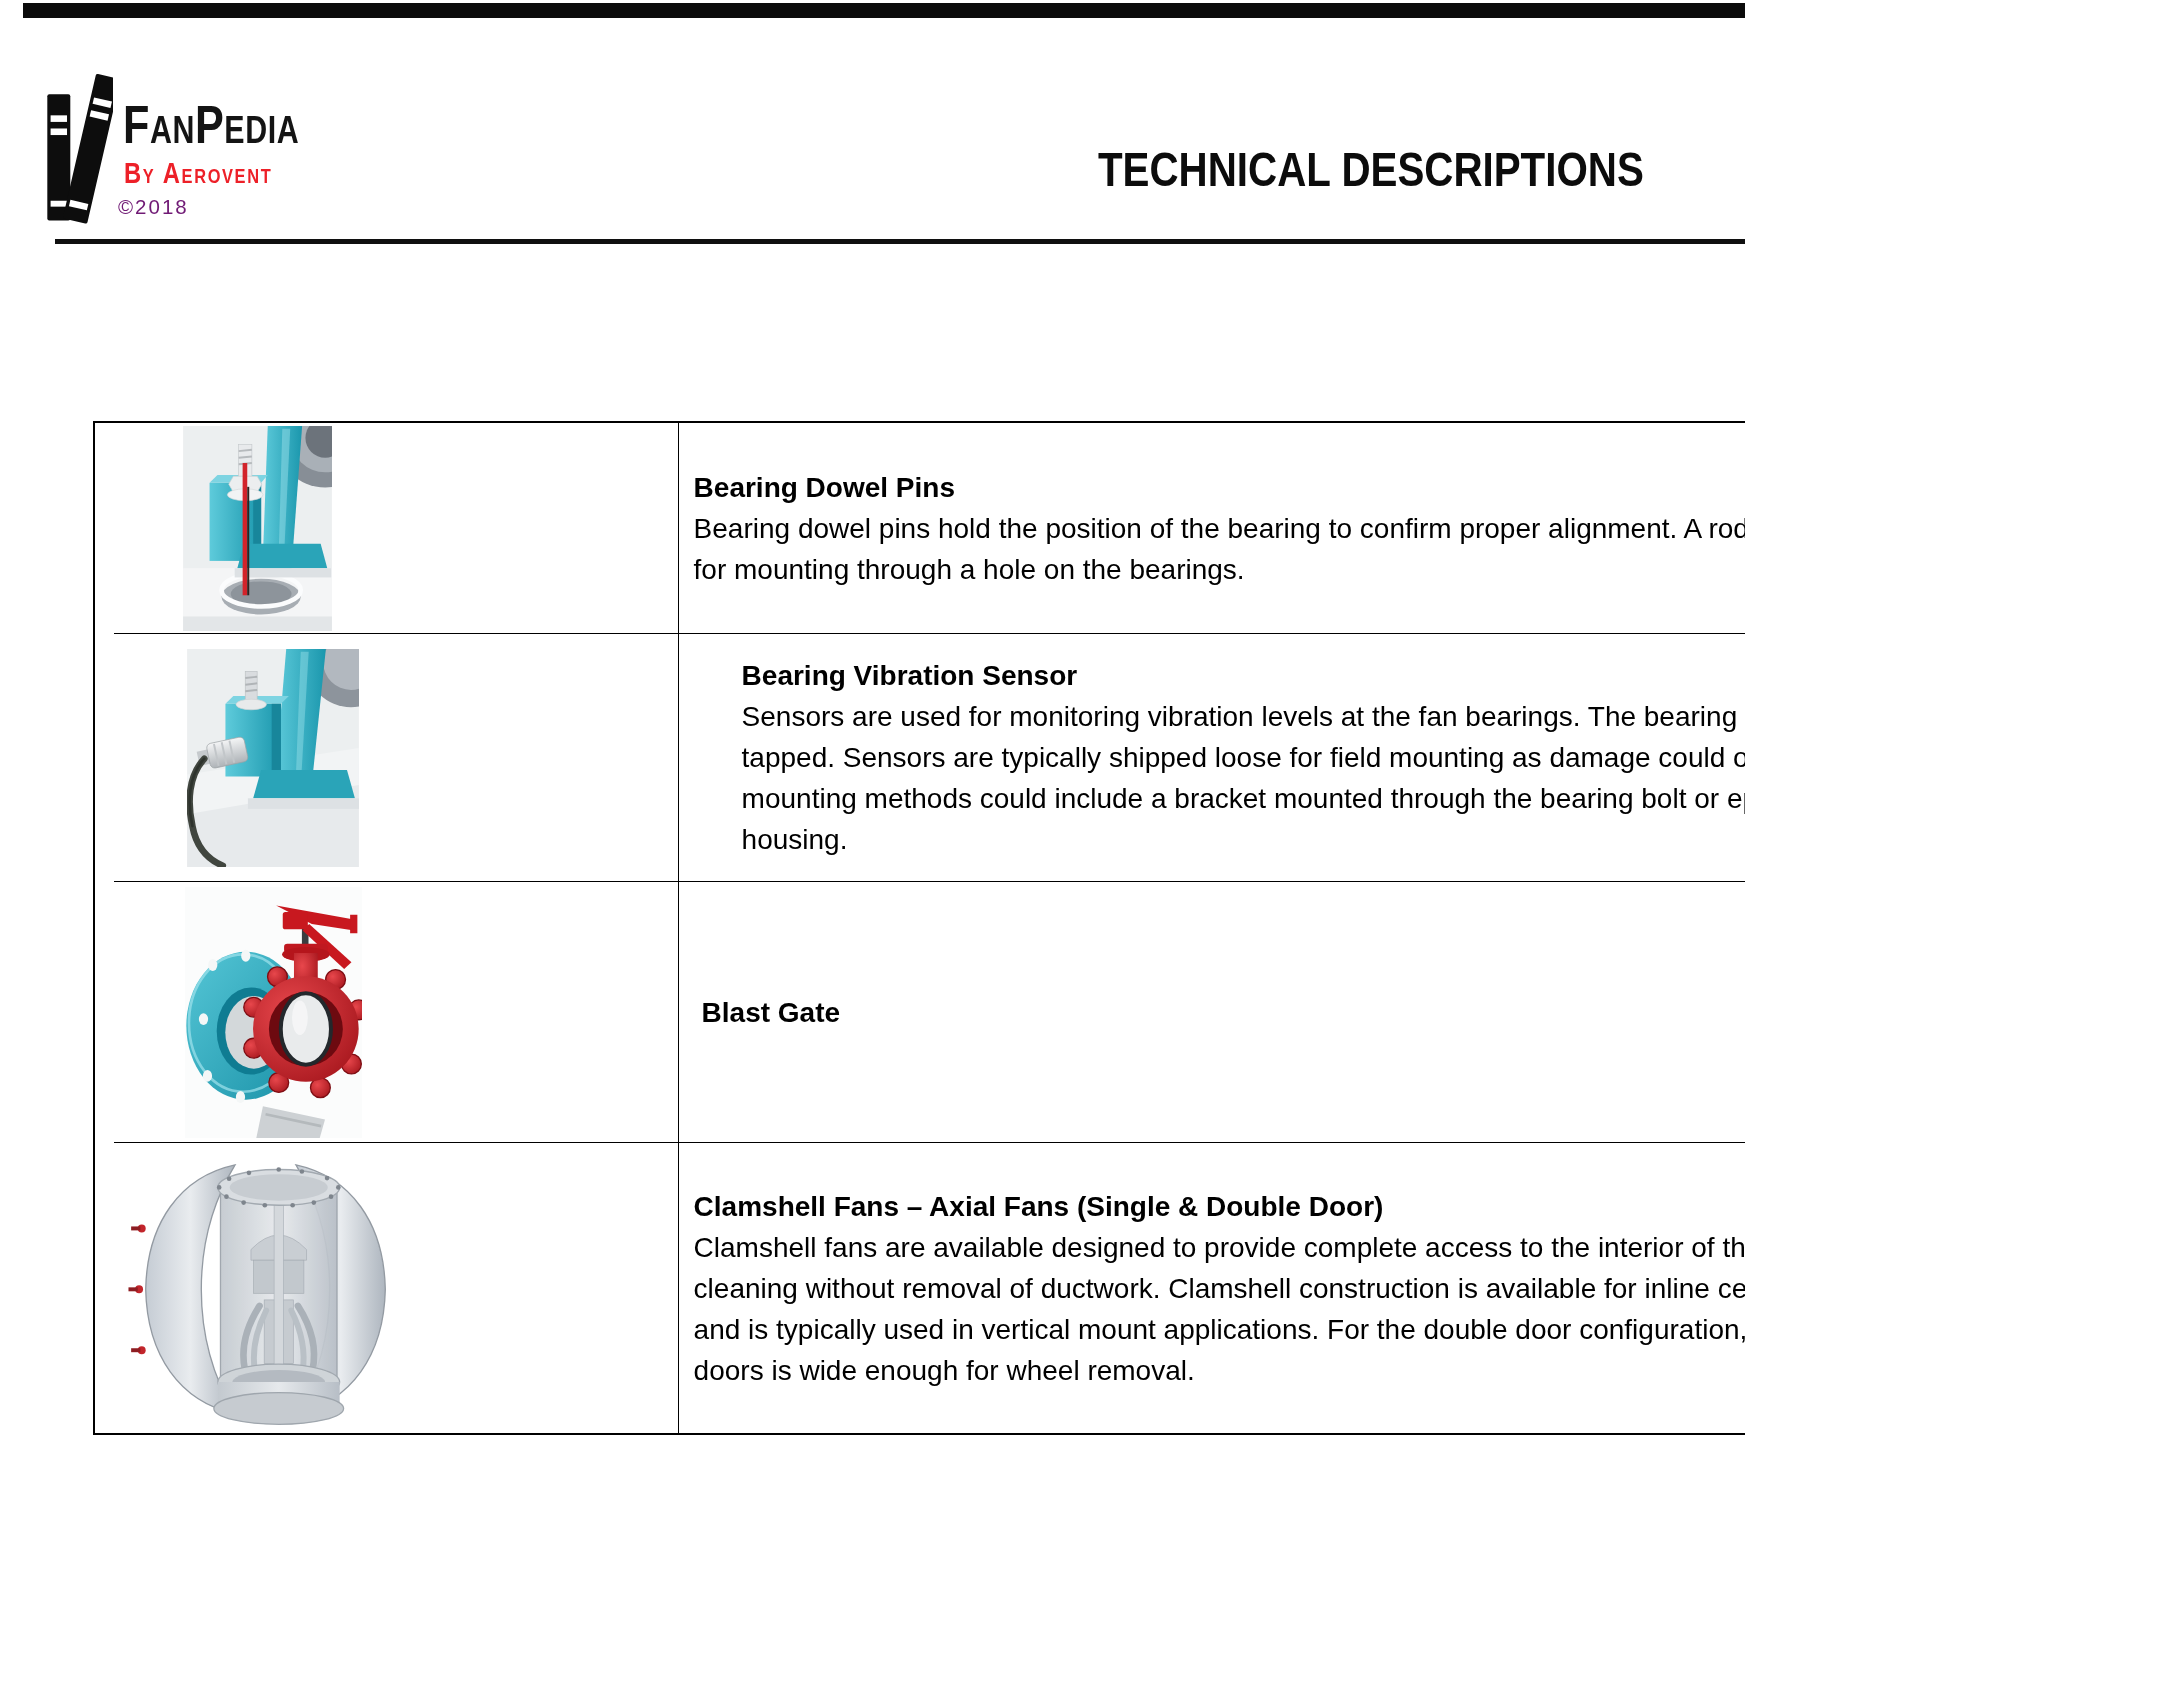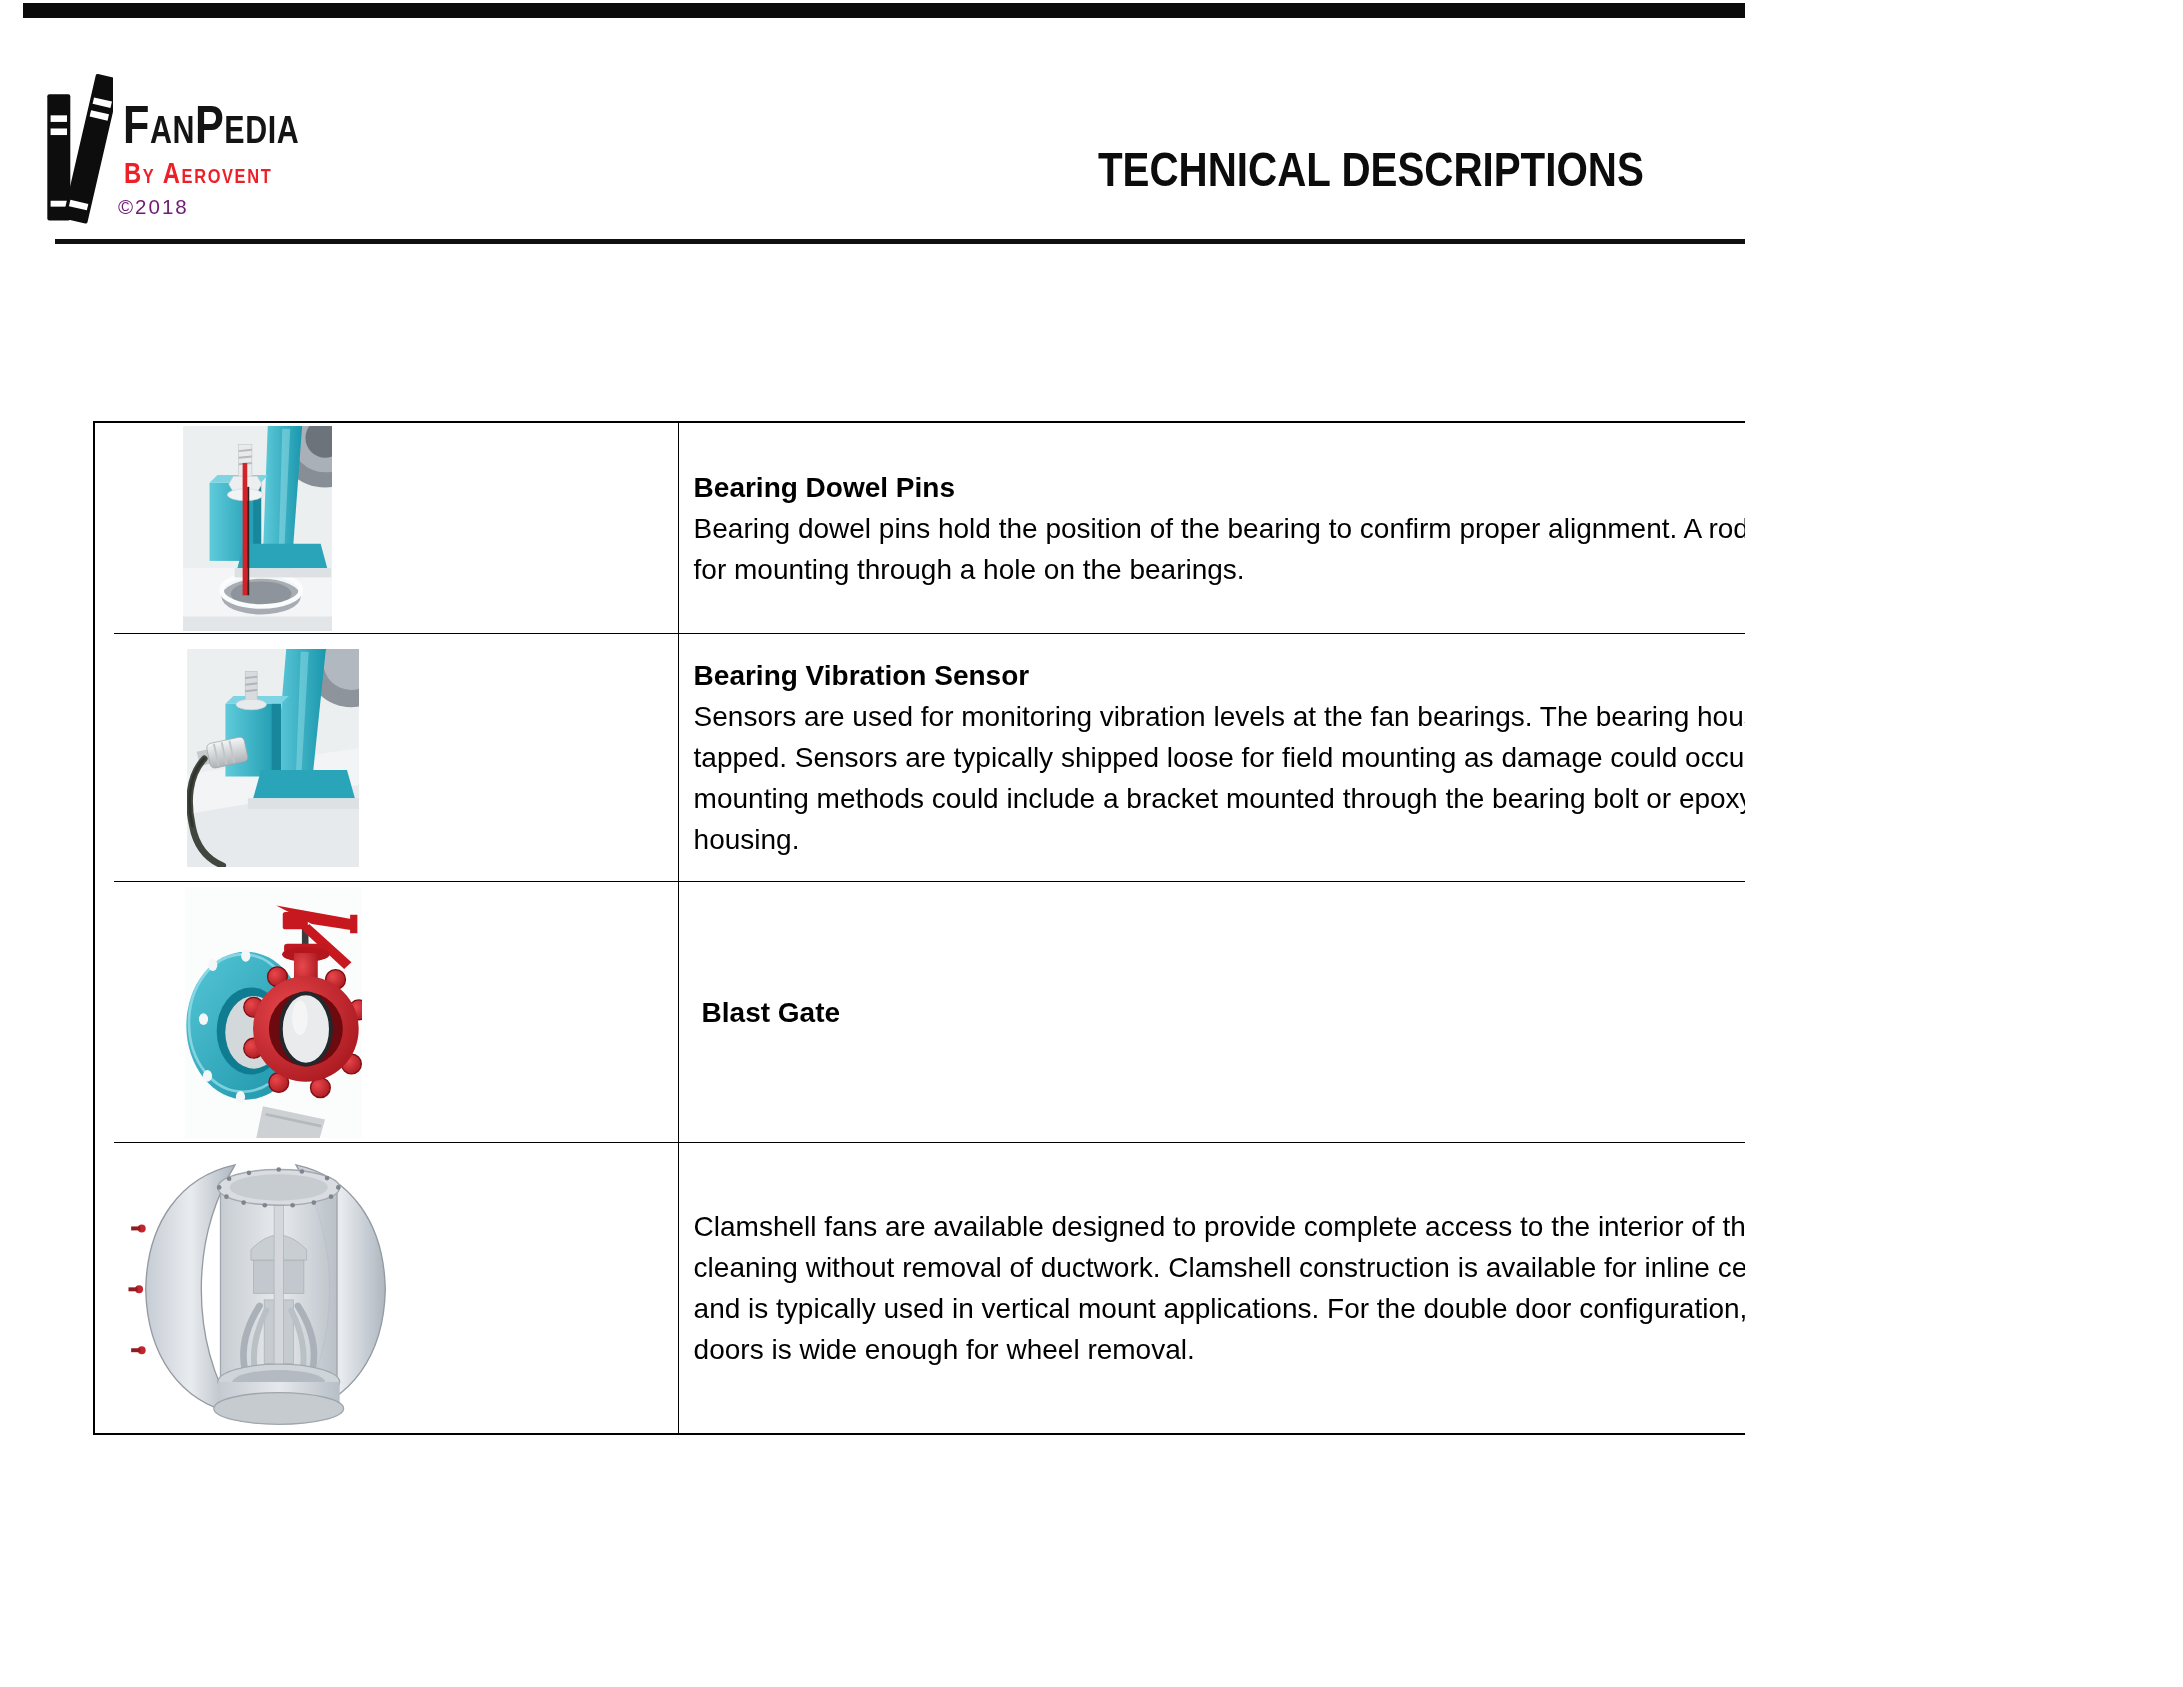--- a/index.html
+++ b/index.html
@@ -33,21 +33,21 @@
   .header-rule { position:absolute; left:55px; top:239px; width:2085px; height:4.6px; background:#101010; }
 
   
   .desc-table {
     position:absolute; left:93px; top:421px; width:1993px;
     border:2.6px solid #000; background:#fff;padding-left:19px;
   }
   .t-row { display:flex; width:100%; }
   .t-row + .t-row { border-top:1.3px solid #000; }
   .row-1 { height:210px; }
-  .row-2 { height:248px; }
+  .row-2 { height:248px;gap:48px; }
   .row-3 { height:261px;gap:8px; }
   .row-4 { height:291px; }
   .cell-img {
     width:565px; flex:0 0 565px; border-right:1.3px solid #000;
     display:flex; align-items:center; justify-content:flex-start;
     overflow:hidden;
   }
   .img-wrap-1 { margin-left:69px; }
   .img-wrap-2 { margin-left:73px; }
   .img-wrap-3 { margin-left:71px; }
@@ -295,20 +295,21 @@
               <circle cx="319" cy="58" r="3.5"></circle>
               <circle cx="302" cy="44" r="3.5"></circle>
             <circle cx="264" cy="34" r="3.5"></circle>
               <circle cx="229" cy="31" r="3.5"></circle>
               <circle cx="184" cy="36" r="3.5"></circle>
             <circle cx="154" cy="45" r="3.5"></circle>
           </g>
         </svg>
       </div>
       <div class="cell-text">
+        <div class="entry-title">Clamshell Fans – Axial Fans (Single &amp; Double Door)</div>
         <div class="entry-desc">Clamshell fans are available designed to provide complete access to the interior of the fan for maintenance or cleaning without removal of ductwork. Clamshell construction is available for inline centrifugal and axial fans and is typically used in vertical mount applications. For the double door configuration, one of the two access doors is wide enough for wheel removal.</div>
       </div>
     </div>
 
   </div>
 
   <div class="footer">
     <div class="footer-text">
       <div class="footer-brand">AEROVENT</div>
       <div class="footer-line"></div>

